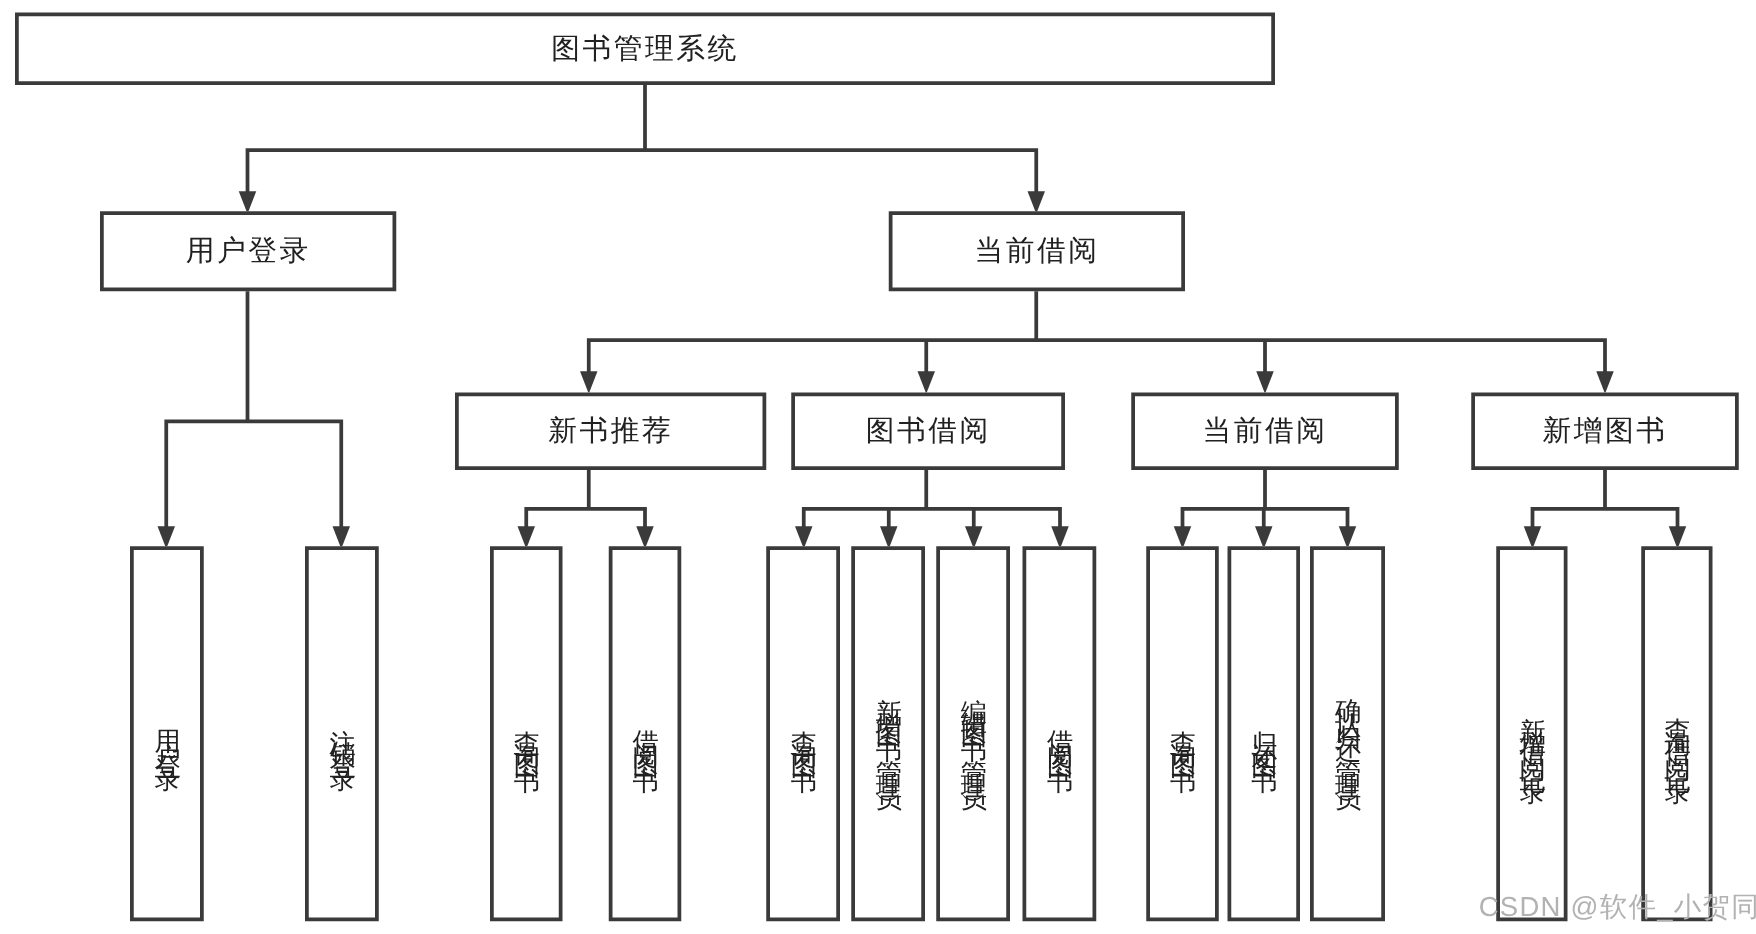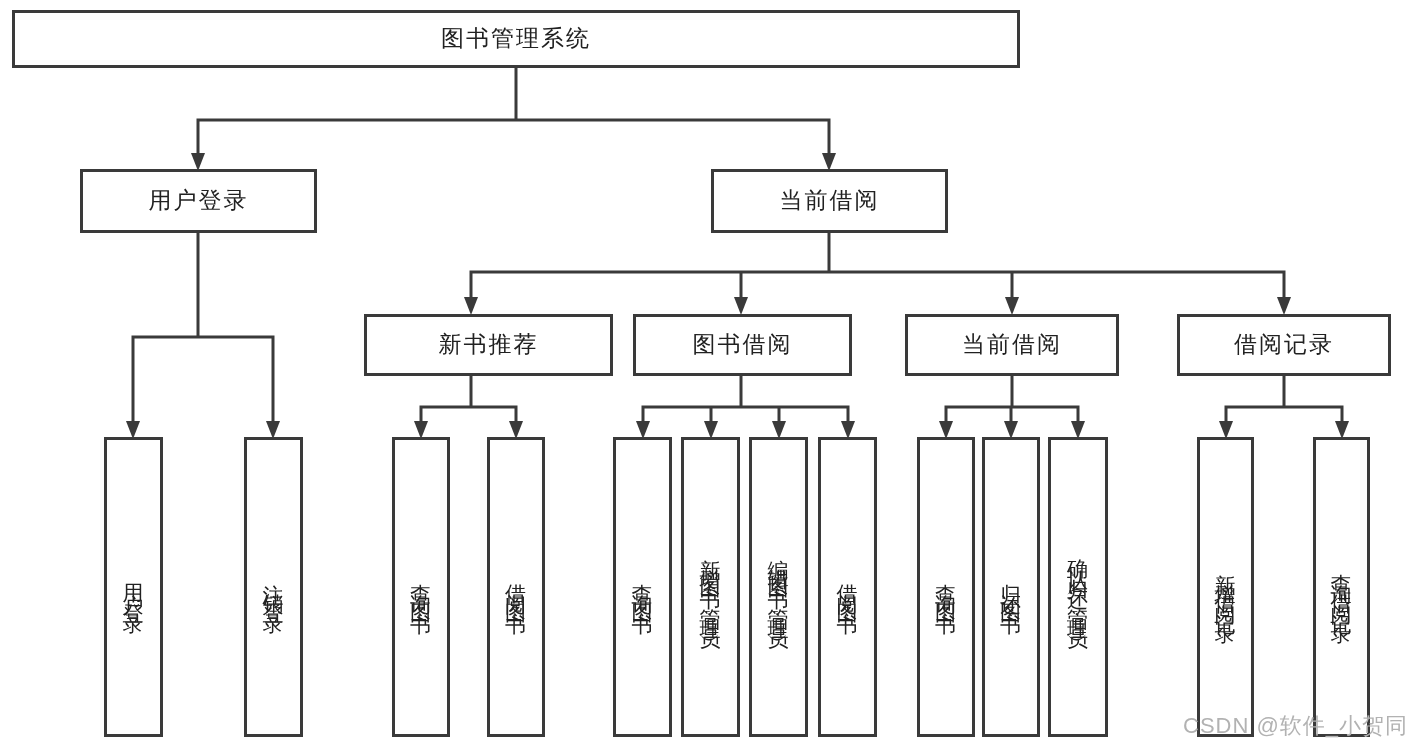--- a/index.html
+++ b/index.html
@@ -128,21 +128,21 @@
   <div class="node n-new-book">
     <span>新书推荐</span>
   </div>
   <div class="node n-book-borrow">
     <span>图书借阅</span>
   </div>
   <div class="node n-cur-borrow">
     <span>当前借阅</span>
   </div>
   <div class="node n-borrow-rec">
-    <span>借阅记录</span>
+    <span>新增图书</span>
   </div>
 
   <div class="node leaf l-u1">
     <span>用户登录</span>
   </div>
   <div class="node leaf l-u2">
     <span>注销登录</span>
   </div>
 
   <div class="node leaf l-n1">

